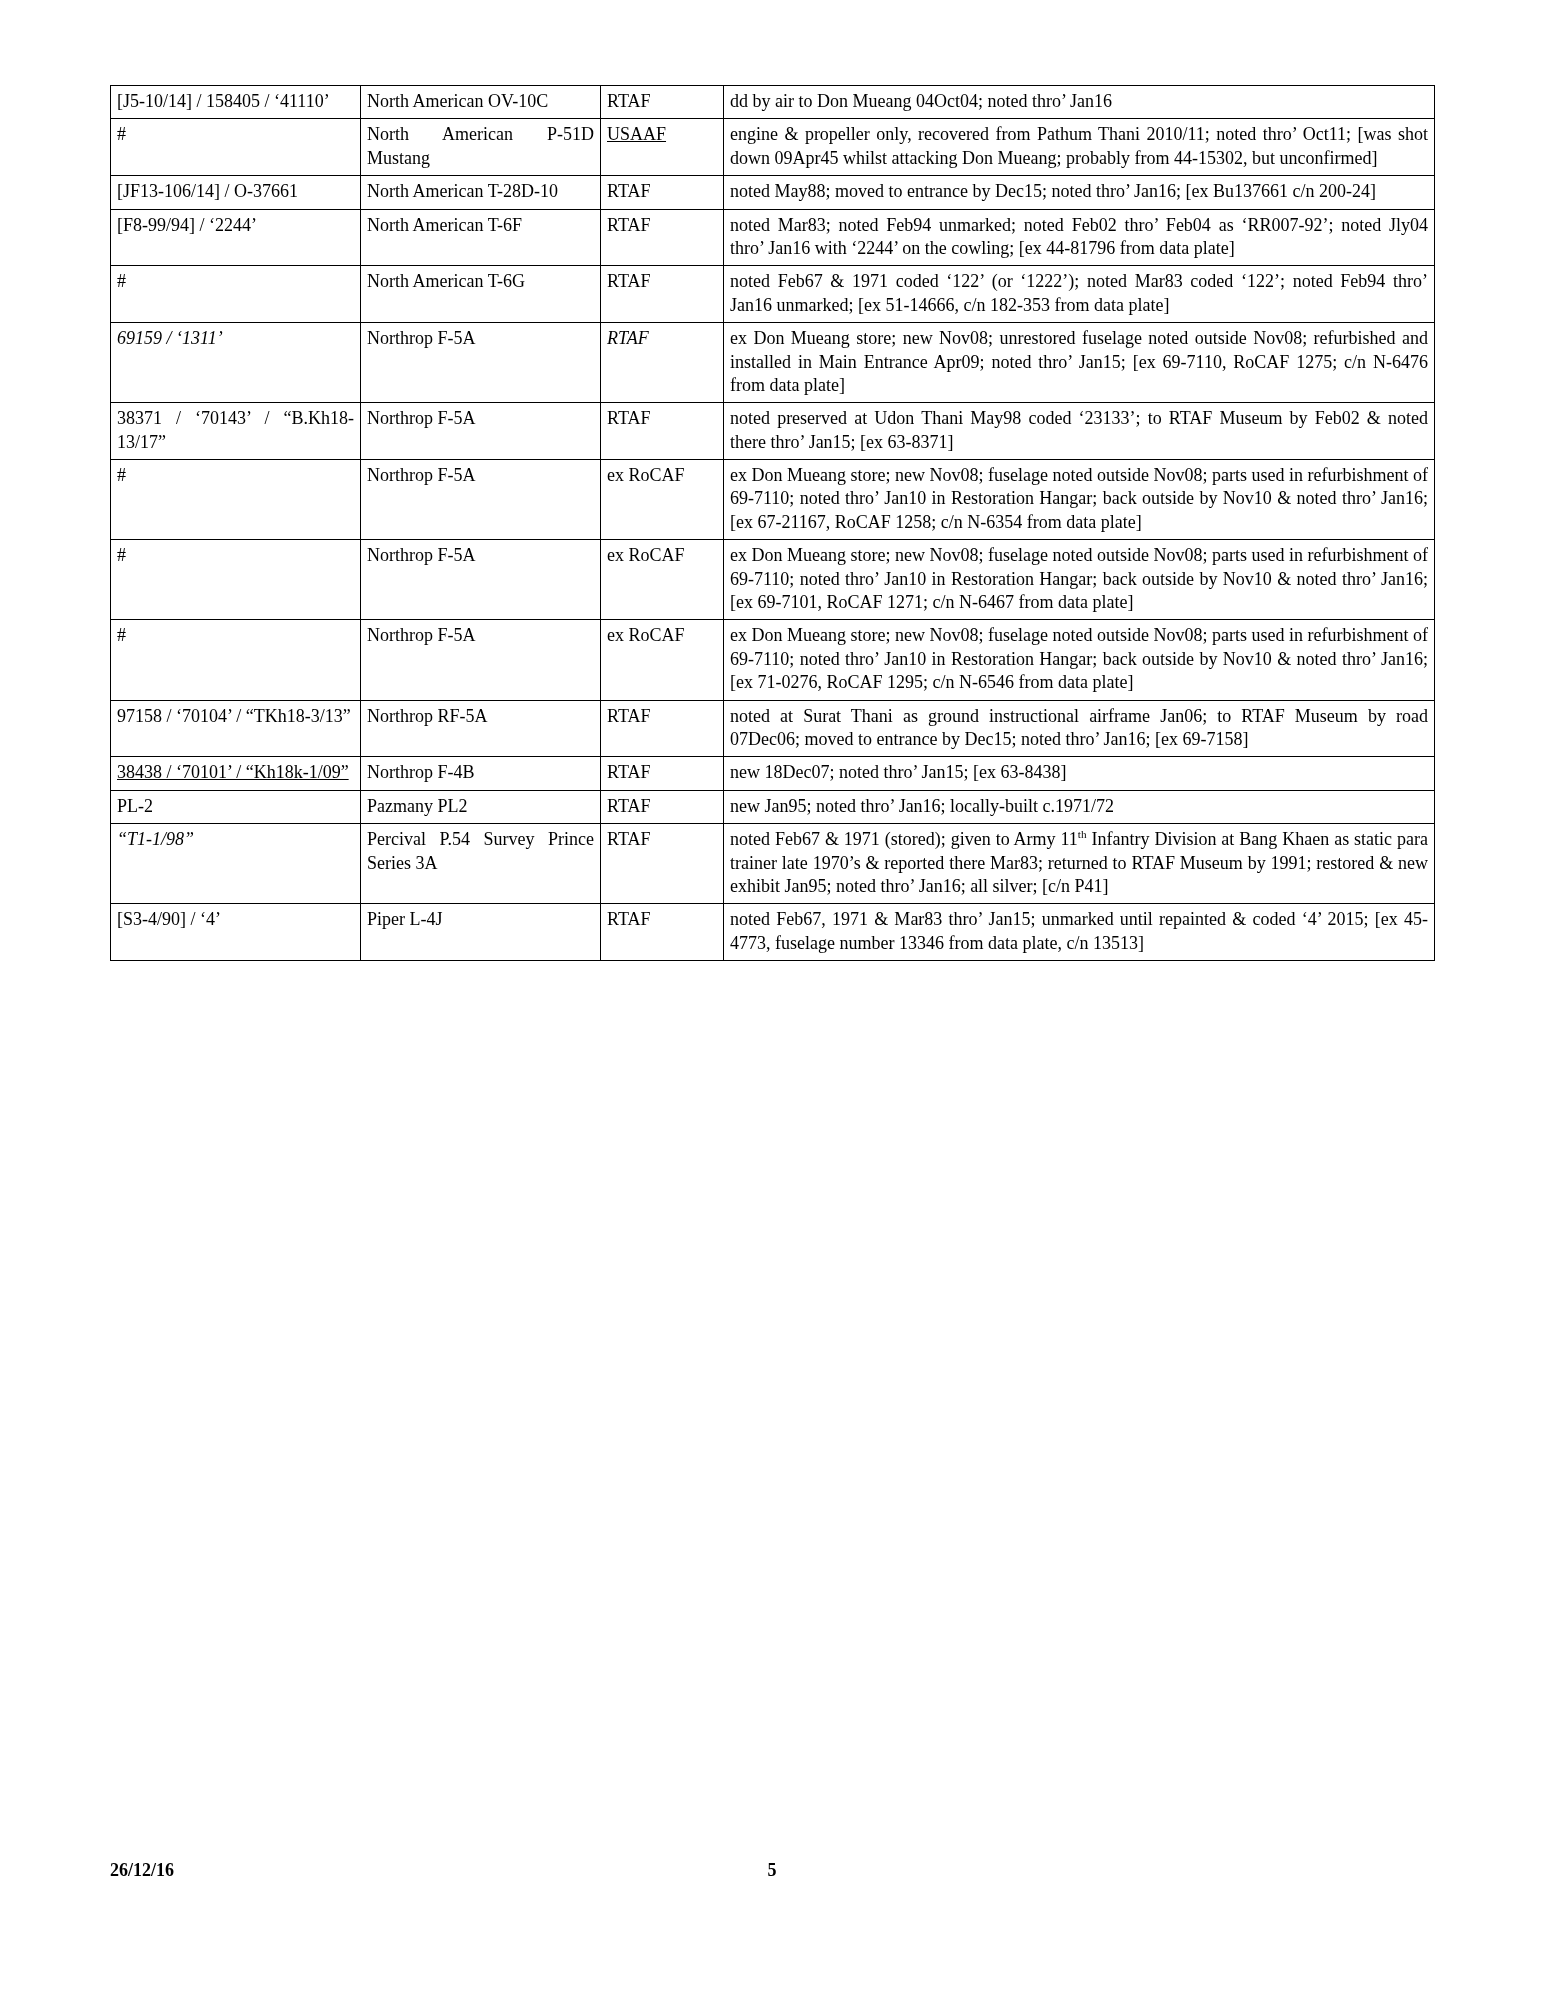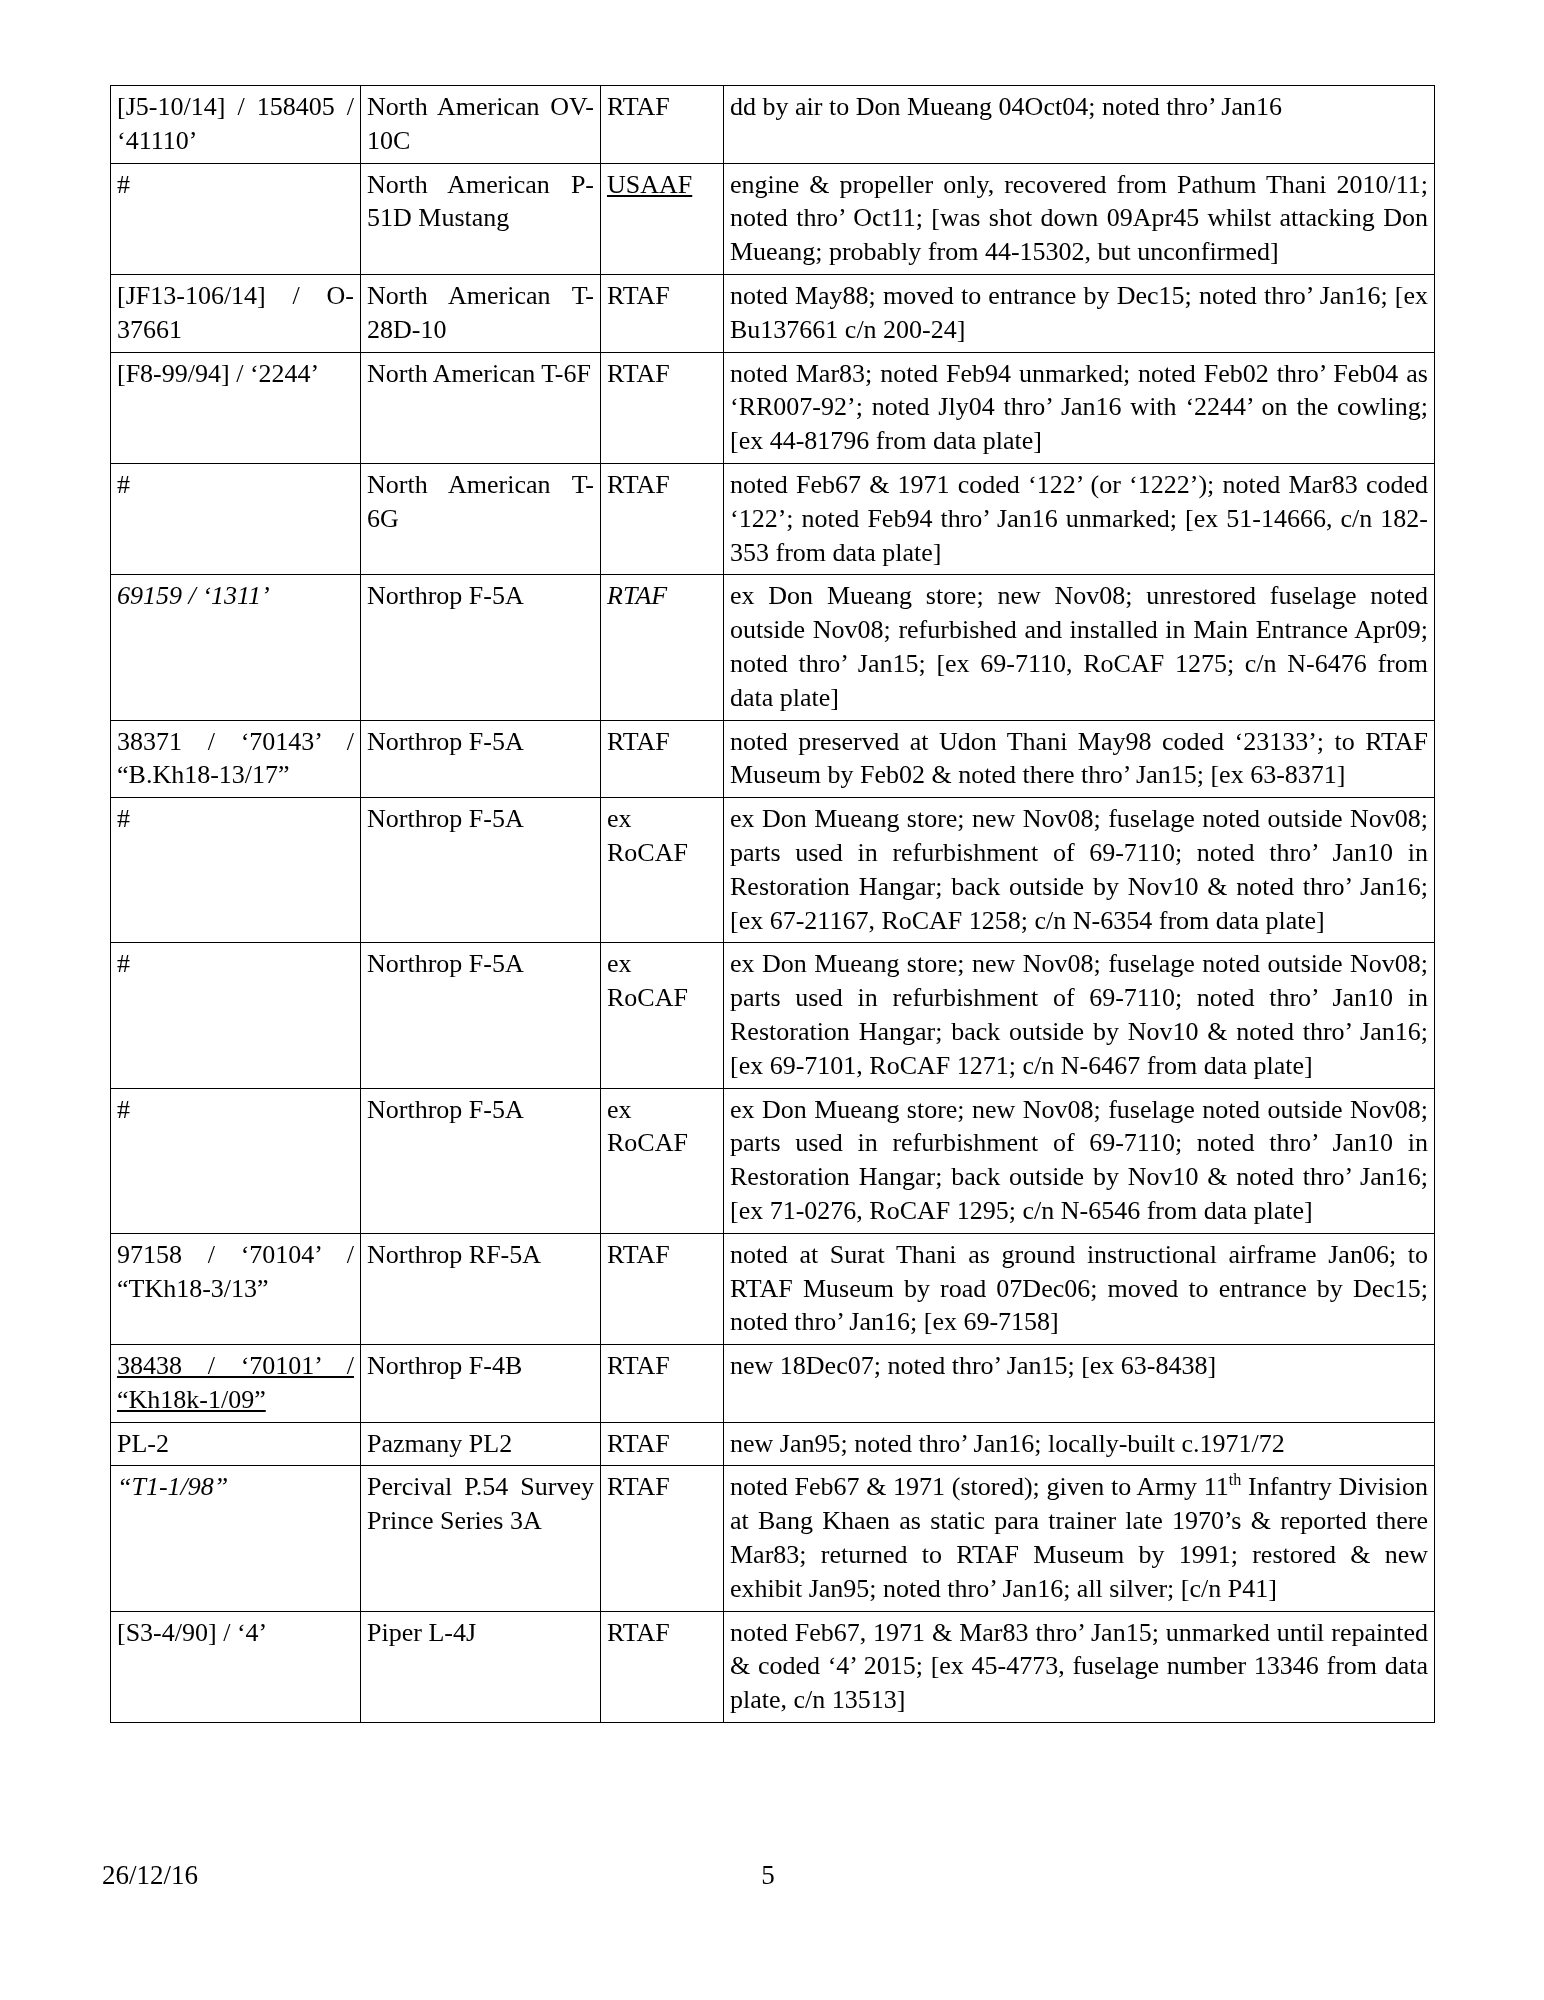--- a/index.html
+++ b/index.html
@@ -19,21 +19,21 @@
     position: relative;
     width: 1544px;
     height: 2000px;
     box-sizing: border-box;
     padding: 85px 110px 0 110px;
   }
   table.register {
     border-collapse: collapse;
     width: 1324px;
     table-layout: fixed;
-    font-size: 26px;
+    font-size: 18px;
     line-height: 1.30;
   }
   table.register td {
     border: 1.6px solid #000000;
     vertical-align: top;
     padding: 4px 6px 5px 6px;
     text-align: justify;
     text-justify: inter-word;
     hyphens: none;
     word-spacing: normal;
@@ -51,25 +51,26 @@
     font-style: italic;
   }
   sup {
     font-size: 0.62em;
     vertical-align: super;
     line-height: 0;
   }
   
   .footer {
     position: absolute;
-    left: 102px;
+    left: 110px;
     right: 110px;
     bottom: 112px;
     height: 28px;
-    font-size: 27px;
+    font-size: 18px;
+    font-weight: bold;
   }
   .footer .date {
     position: absolute;
     left: 0;
     top: 0;
   }
   .footer .pageno {
     position: absolute;
     left: 0;
     right: 0;

